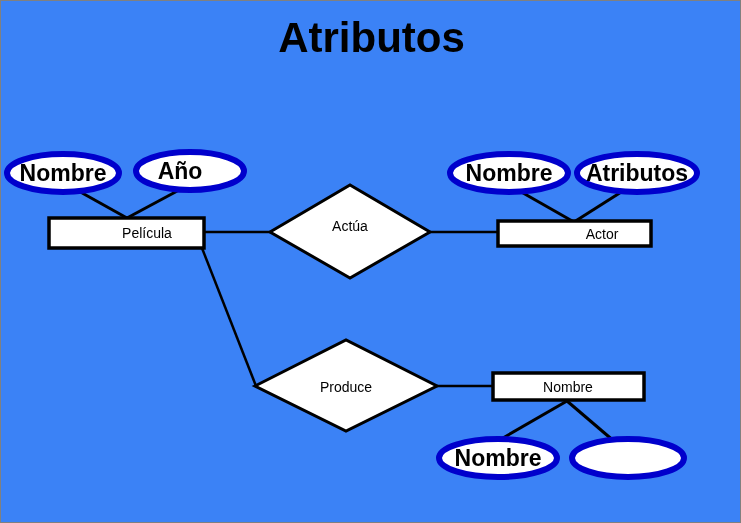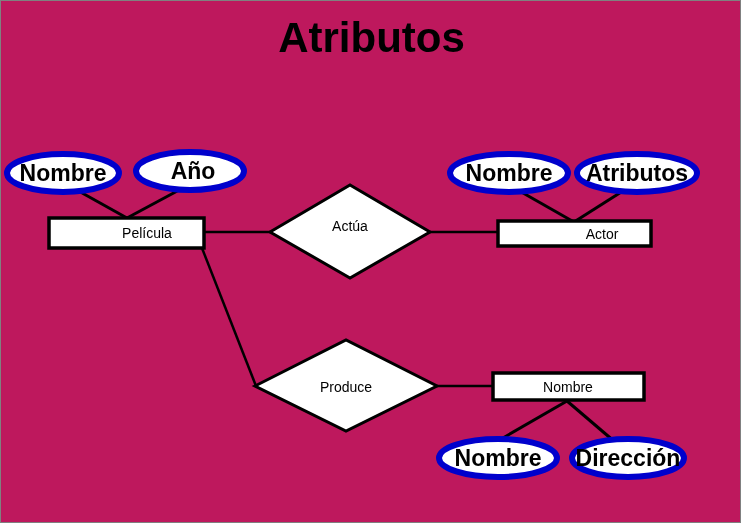--- a/index.html
+++ b/index.html
@@ -7,21 +7,21 @@
     padding: 0;
     background: #ffffff;
   }
   body {
     font-family: "Liberation Sans", sans-serif;
   }
   #slide {
     position: relative;
     width: 741px;
     height: 523px;
-    background: #be185d;
+    background: #3b82f6;
     border: 1px solid #808080;
     box-sizing: border-box;
     overflow: hidden;
   }
   #diagram-canvas {
     position: absolute;
     left: 0;
     top: 0;
     width: 741px;
     height: 523px;
@@ -113,19 +113,18 @@
   </svg>
 
   <div class="entity-label" style="left:126px; top:232px;margin-left:20px;">Película</div>
   <div class="entity-label" style="left:601px; top:233px;">Actor</div>
   <div class="entity-label" style="left:567px; top:386px;">Nombre</div>
 
   <div class="relation-label" style="left:349px; top:225px;">Actúa</div>
   <div class="relation-label" style="left:345px; top:386px;">Produce</div>
 
   <div class="attr-label" style="left:62px; top:172px;">Nombre</div>
-  <div class="attr-label" style="left:192px; top:170px;">Año</div>
+  <div class="attr-label" style="left:179px; top:170px;">Año</div>
   <div class="attr-label" style="left:508px; top:172px;">Nombre</div>
   <div class="attr-label" style="left:636px; top:172px;">Atributos</div>
   <div class="attr-label" style="left:497px; top:457px;">Nombre</div>
-  <div class="attr-label" style="left:627px; top:457px;">Dirección</div>
 
 </div>
 
 </body></html>

